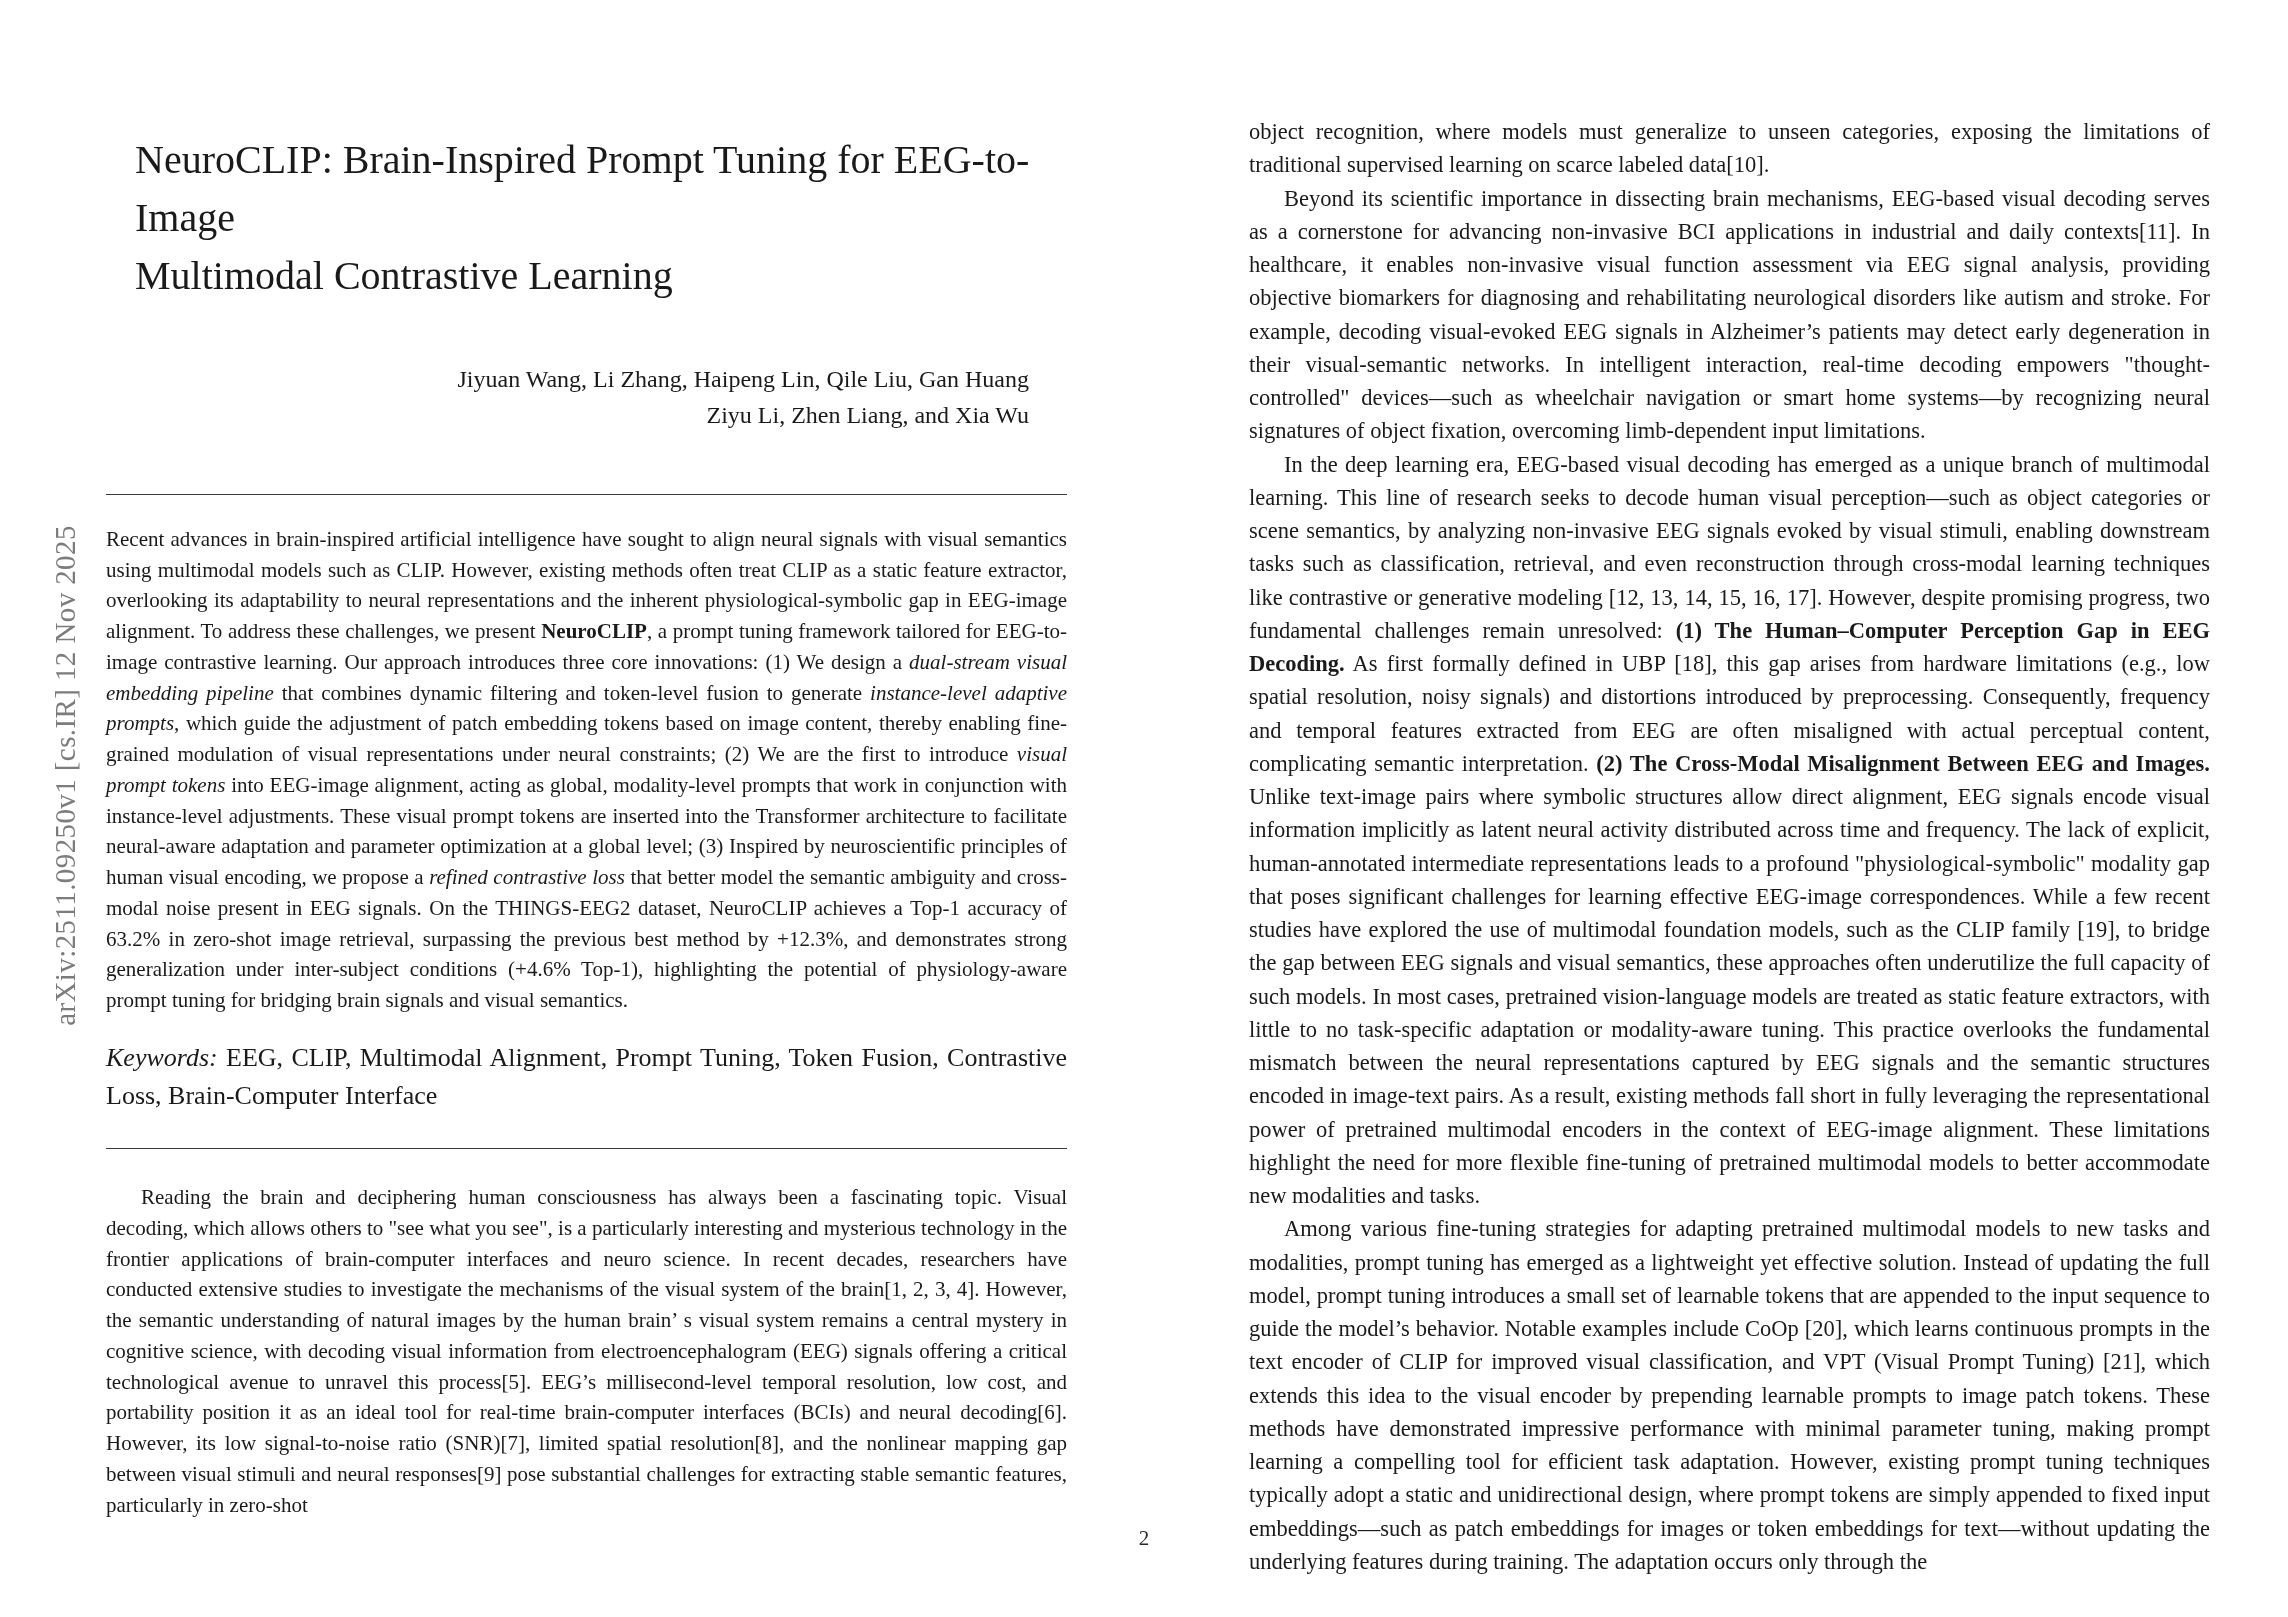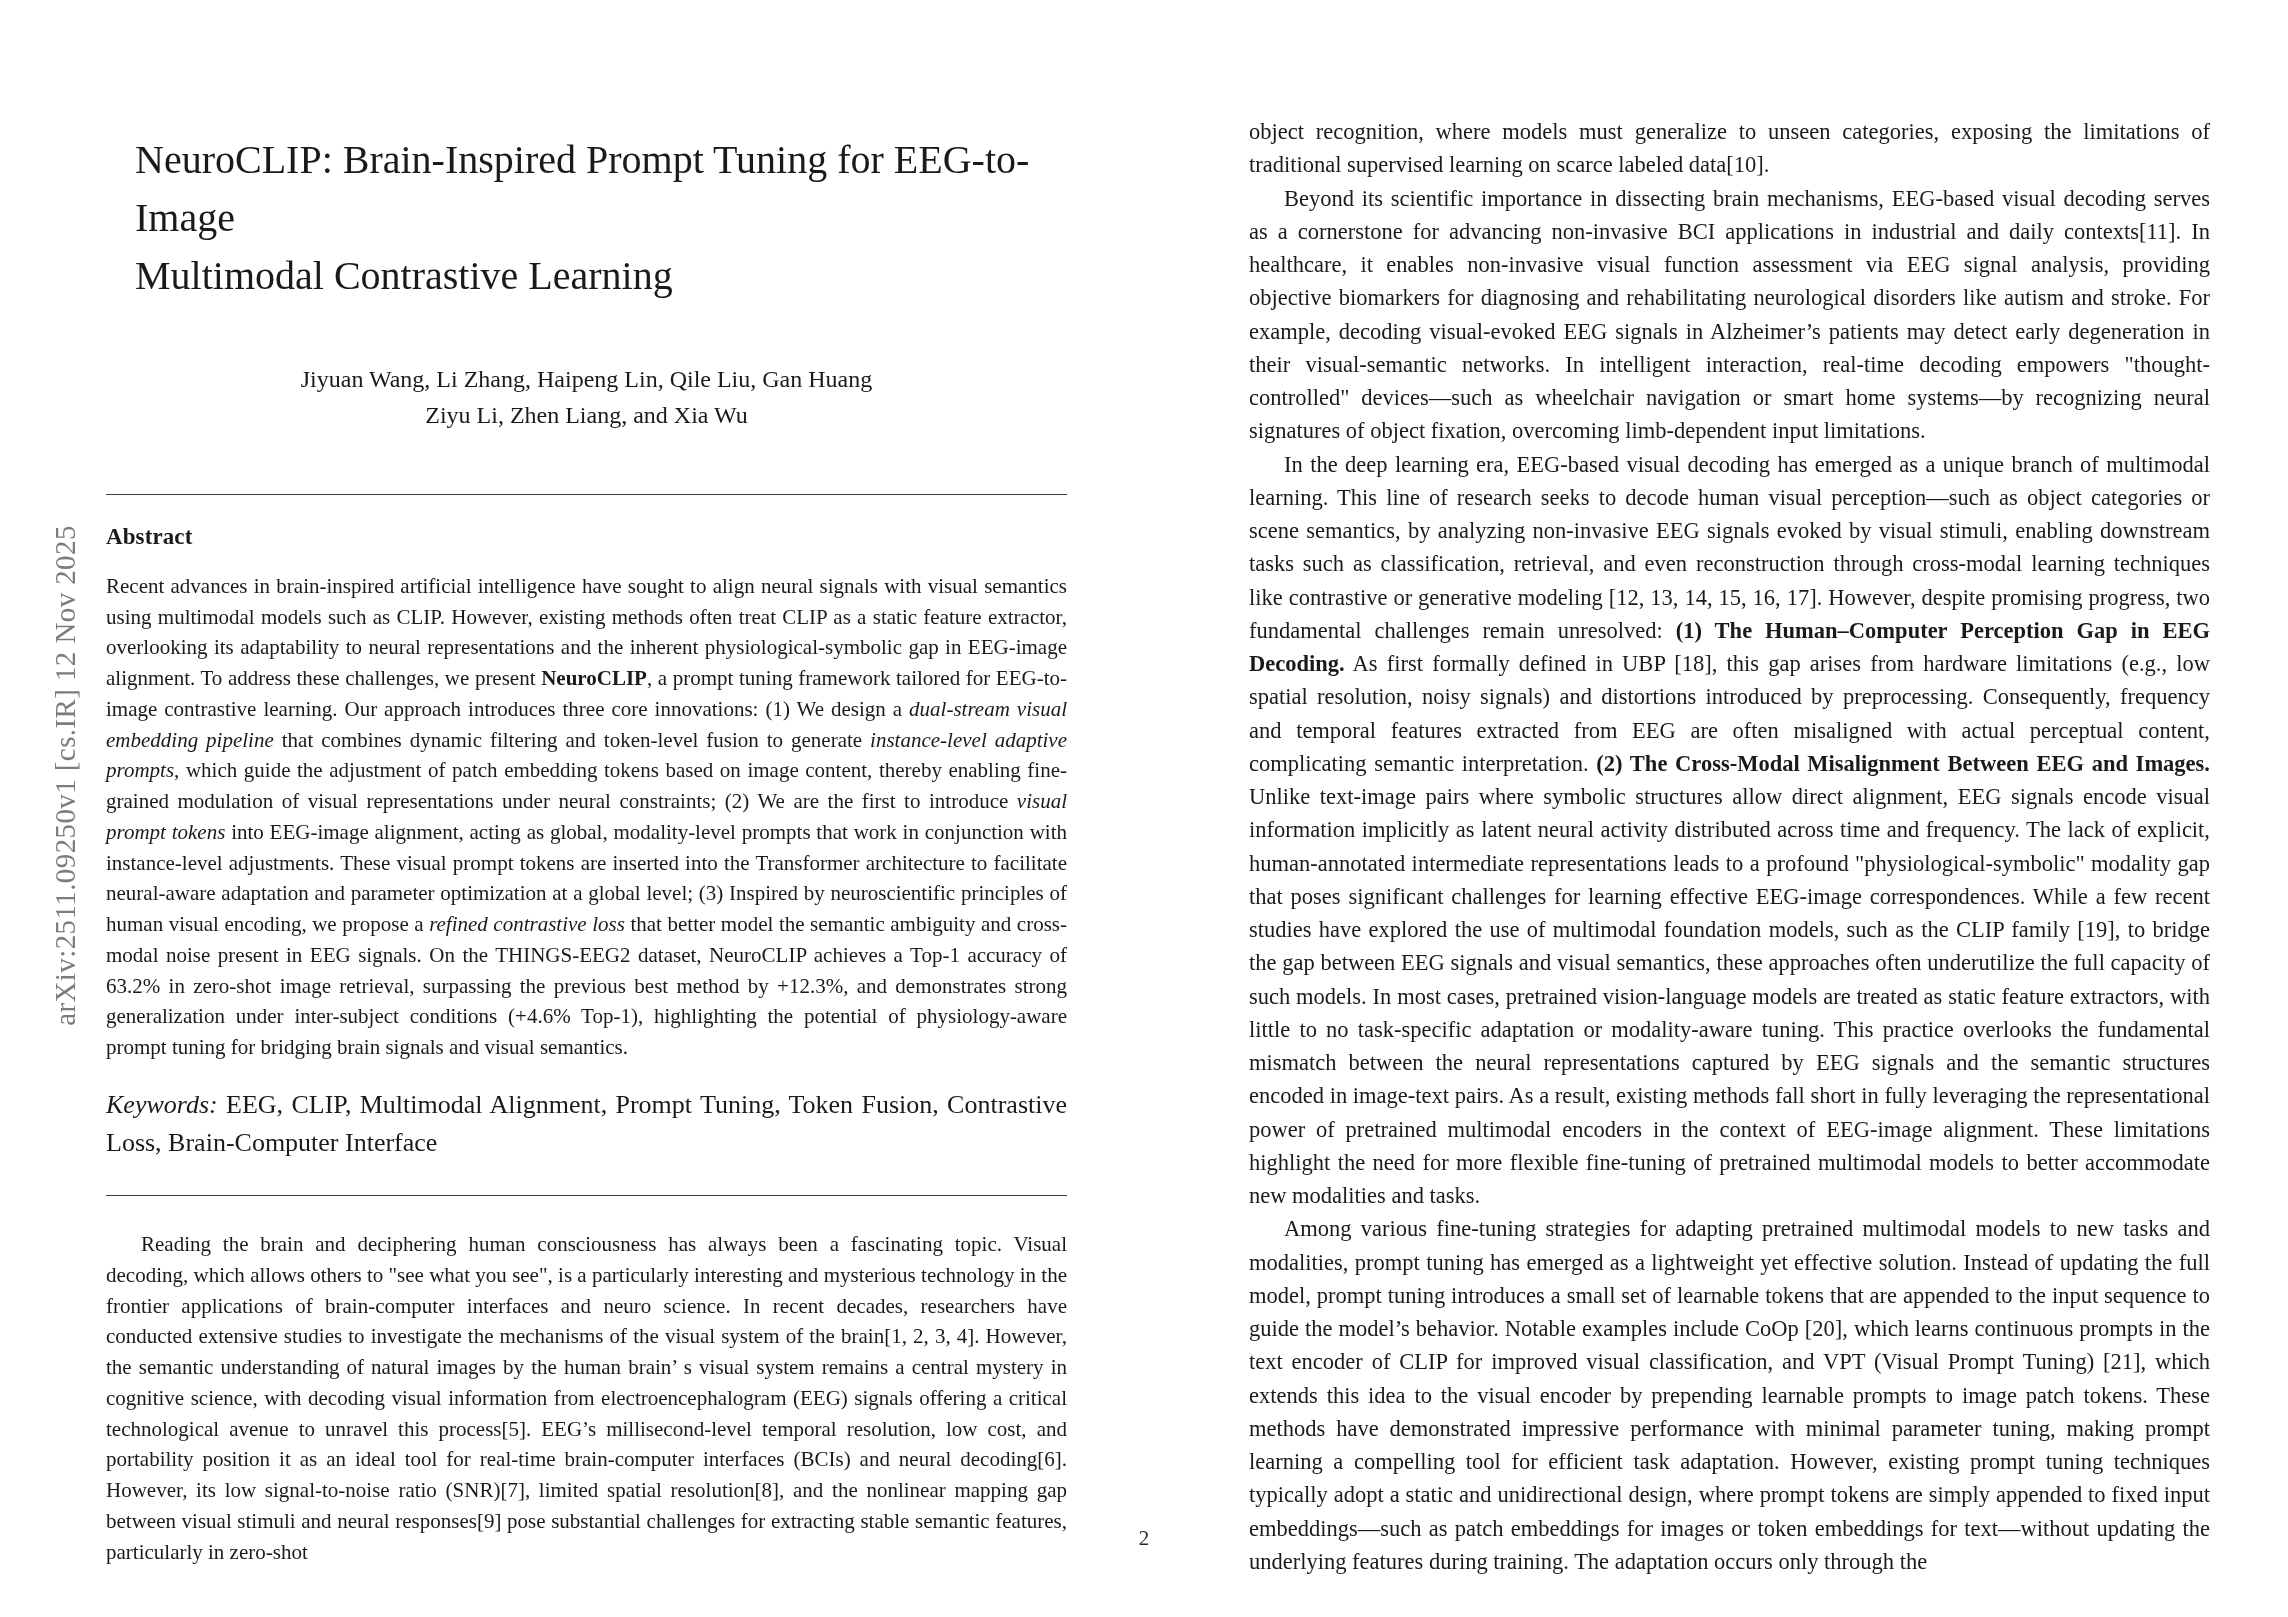--- a/index.html
+++ b/index.html
@@ -51,21 +51,21 @@
   
   .title {
     font-size: 40px;
     line-height: 1.45;
     text-align: left;
     margin: 16px 0 56px 0;
     font-weight: normal;
     padding: 0 29px;
   }
   .authors {
-    text-align: center;
+    text-align: right;
     font-size: 24px;
     line-height: 1.52;
     margin: 0 0 60px 0;
     padding: 0 38px;
   }
   .authors div { white-space: nowrap; }
 
   hr.rule {
     border: none;
     border-top: 1.5px solid #3a3a3a;
@@ -129,21 +129,20 @@
       <span>Multimodal Contrastive Learning</span>
     </h1>
 
     <div class="authors">
       <div>Jiyuan Wang, Li Zhang, Haipeng Lin, Qile Liu, Gan Huang</div>
       <div>Ziyu Li, Zhen Liang, and Xia Wu</div>
     </div>
 
     <hr class="rule">
 
-    <h2 class="sec-head">Abstract</h2>
 
     <p class="body-text"><span>Recent advances in brain-inspired artificial intelligence have sought to align neural signals with visual semantics using multimodal models such as CLIP. However, existing methods often treat CLIP as a static feature extractor, overlooking its adaptability to neural representations and the inherent physiological-symbolic gap in EEG-image alignment. To address these challenges, we present </span><b>NeuroCLIP</b><span>, a prompt tuning framework tailored for EEG-to-image contrastive learning. Our approach introduces three core innovations: (1) We design a </span><i>dual-stream visual embedding pipeline</i><span> that combines dynamic filtering and token-level fusion to generate </span><i>instance-level adaptive prompts</i><span>, which guide the adjustment of patch embedding tokens based on image content, thereby enabling fine-grained modulation of visual representations under neural constraints; (2) We are the first to introduce </span><i>visual prompt tokens</i><span> into EEG-image alignment, acting as global, modality-level prompts that work in conjunction with instance-level adjustments. These visual prompt tokens are inserted into the Transformer architecture to facilitate neural-aware adaptation and parameter optimization at a global level; (3) Inspired by neuroscientific principles of human visual encoding, we propose a </span><i>refined contrastive loss</i><span> that better model the semantic ambiguity and cross-modal noise present in EEG signals. On the THINGS-EEG2 dataset, NeuroCLIP achieves a Top-1 accuracy of 63.2% in zero-shot image retrieval, surpassing the previous best method by +12.3%, and demonstrates strong generalization under inter-subject conditions (+4.6% Top-1), highlighting the potential of physiology-aware prompt tuning for bridging brain signals and visual semantics.</span></p>
 
     <p class="kw"><i>Keywords:</i><span> EEG, CLIP, Multimodal Alignment, Prompt Tuning, Token Fusion, Contrastive Loss, Brain-Computer Interface</span></p>
 
     <hr class="rule lower">
 
 
     <p class="body-text indent">Reading the brain and deciphering human consciousness has always been a fascinating topic. Visual decoding, which allows others to "see what you see", is a particularly interesting and mysterious technology in the frontier applications of brain-computer interfaces and neuro science. In recent decades, researchers have conducted extensive studies to investigate the mechanisms of the visual system of the brain[1, 2, 3, 4]. However, the semantic understanding of natural images by the human brain’ s visual system remains a central mystery in cognitive science, with decoding visual information from electroencephalogram (EEG) signals offering a critical technological avenue to unravel this process[5]. EEG’s millisecond-level temporal resolution, low cost, and portability position it as an ideal tool for real-time brain-computer interfaces (BCIs) and neural decoding[6]. However, its low signal-to-noise ratio (SNR)[7], limited spatial resolution[8], and the nonlinear mapping gap between visual stimuli and neural responses[9] pose substantial challenges for extracting stable semantic features, particularly in zero-shot</p>
 

